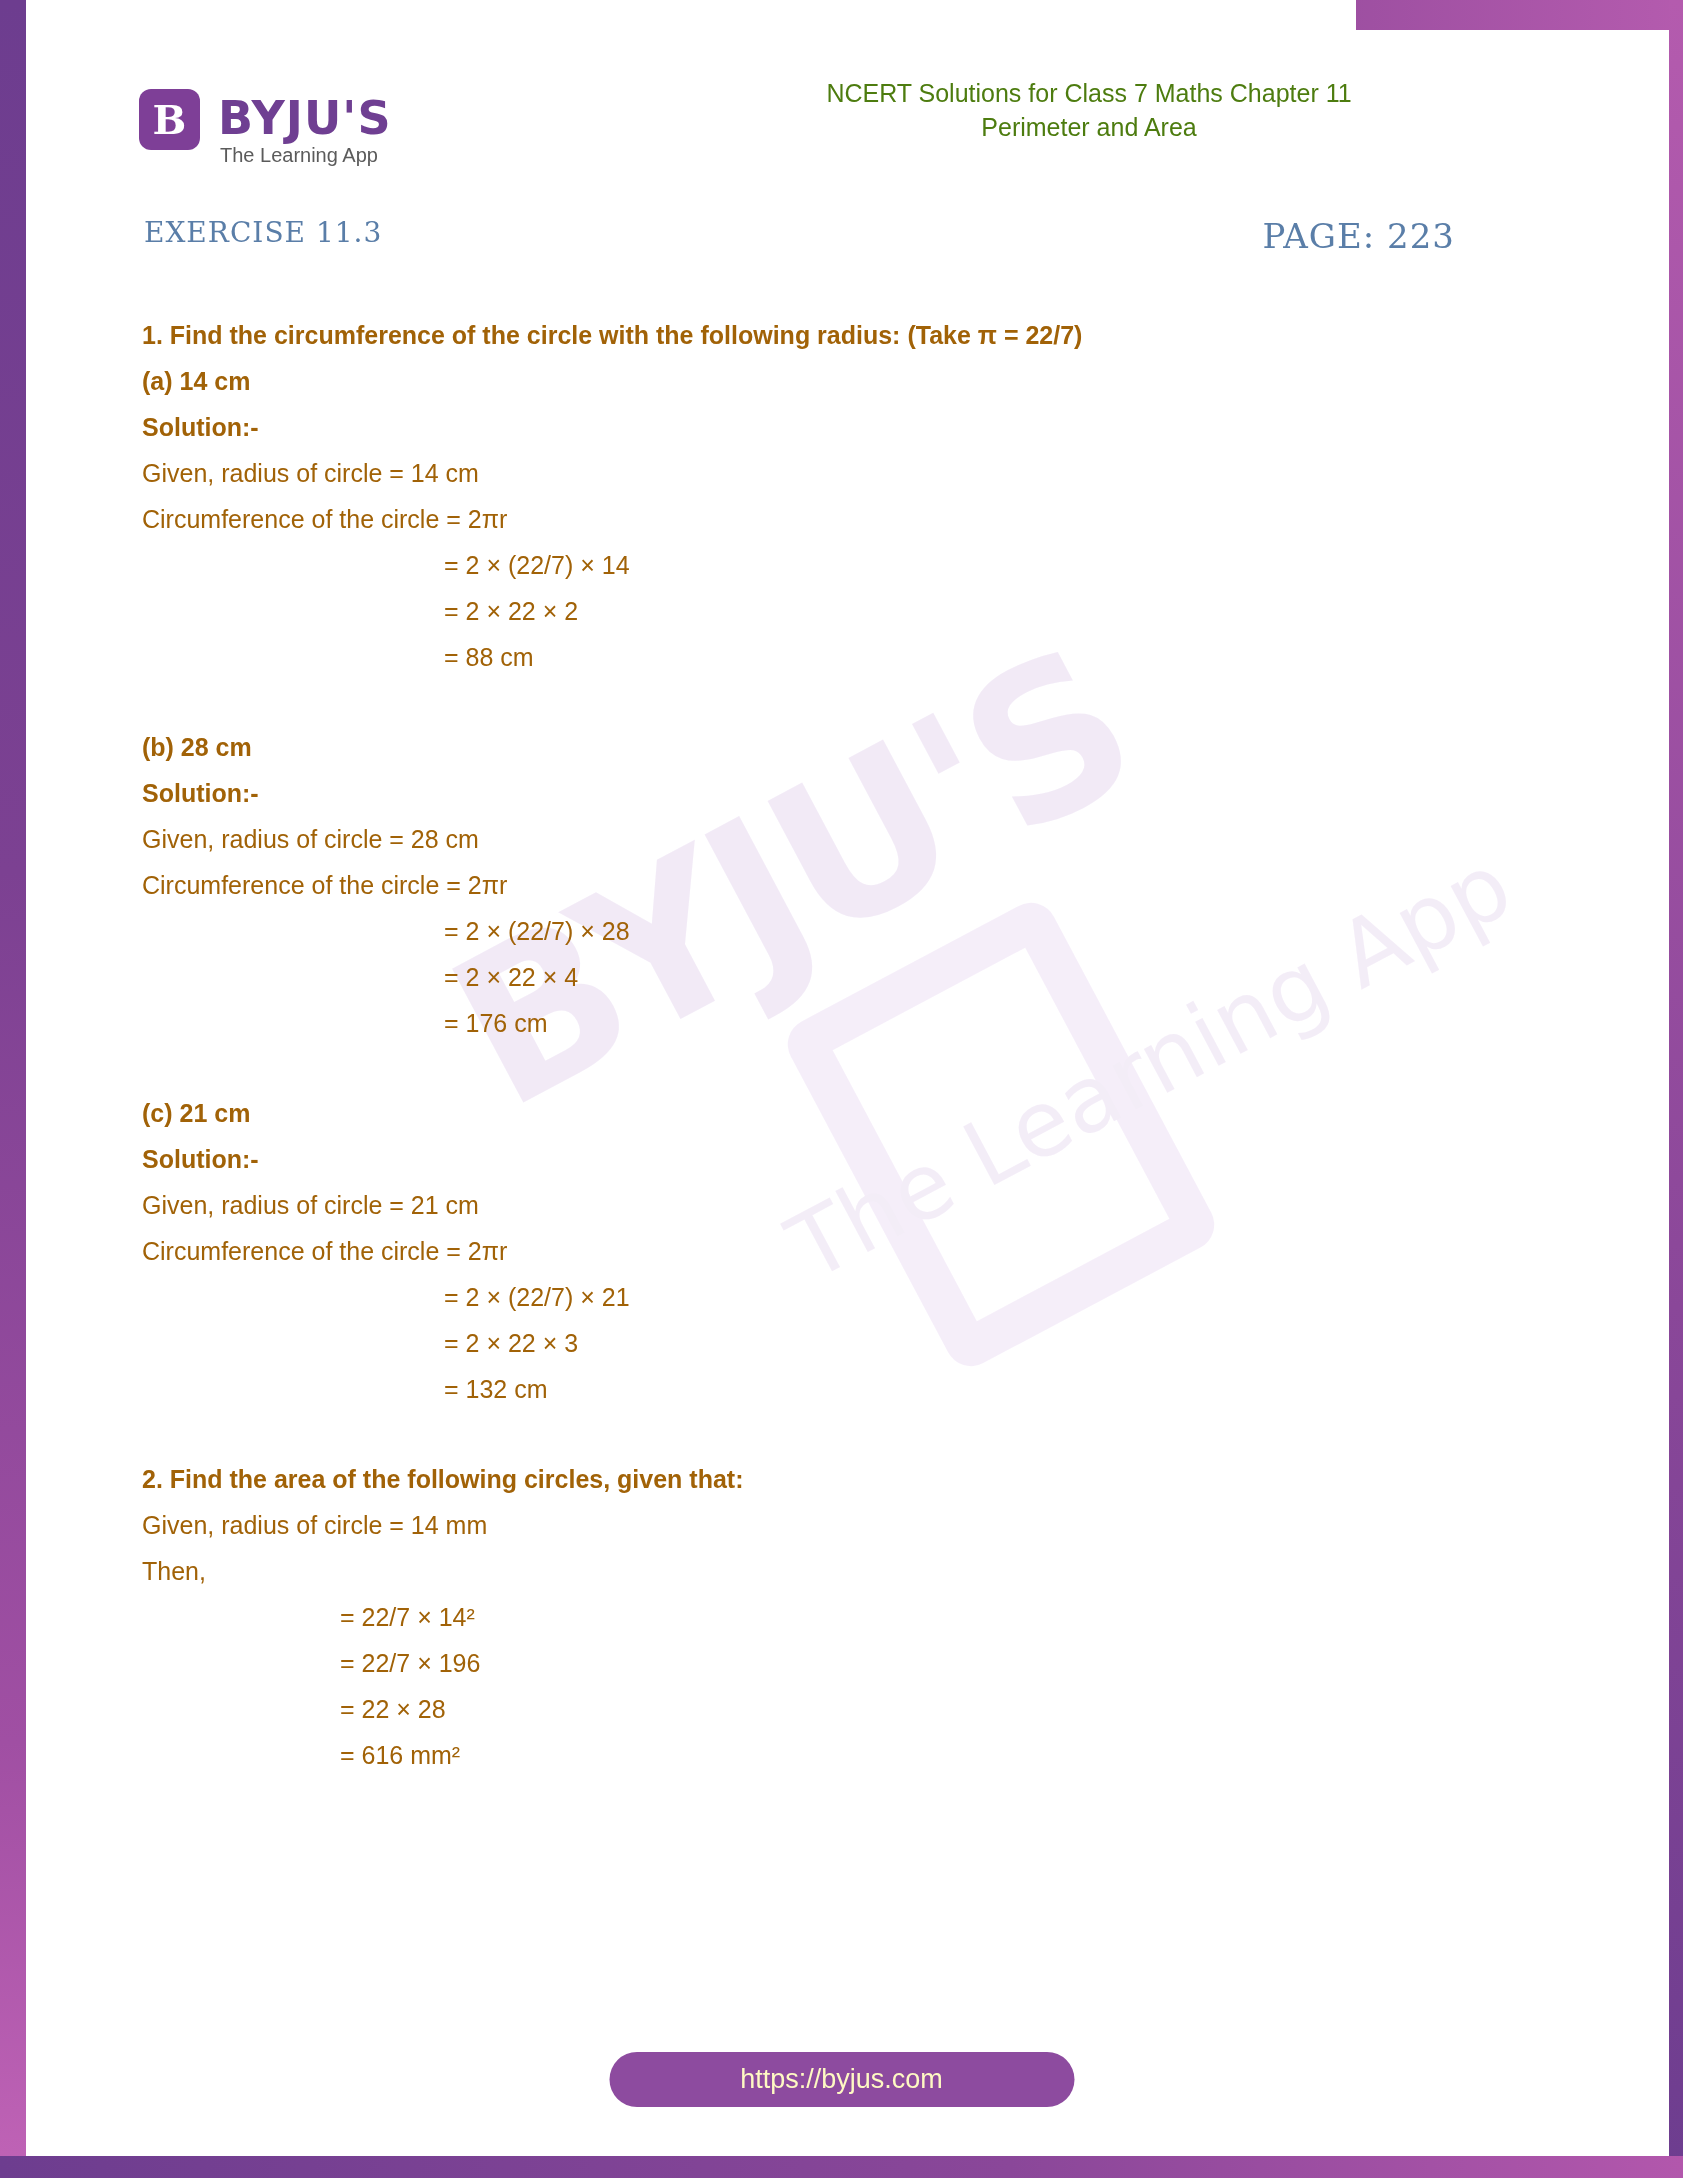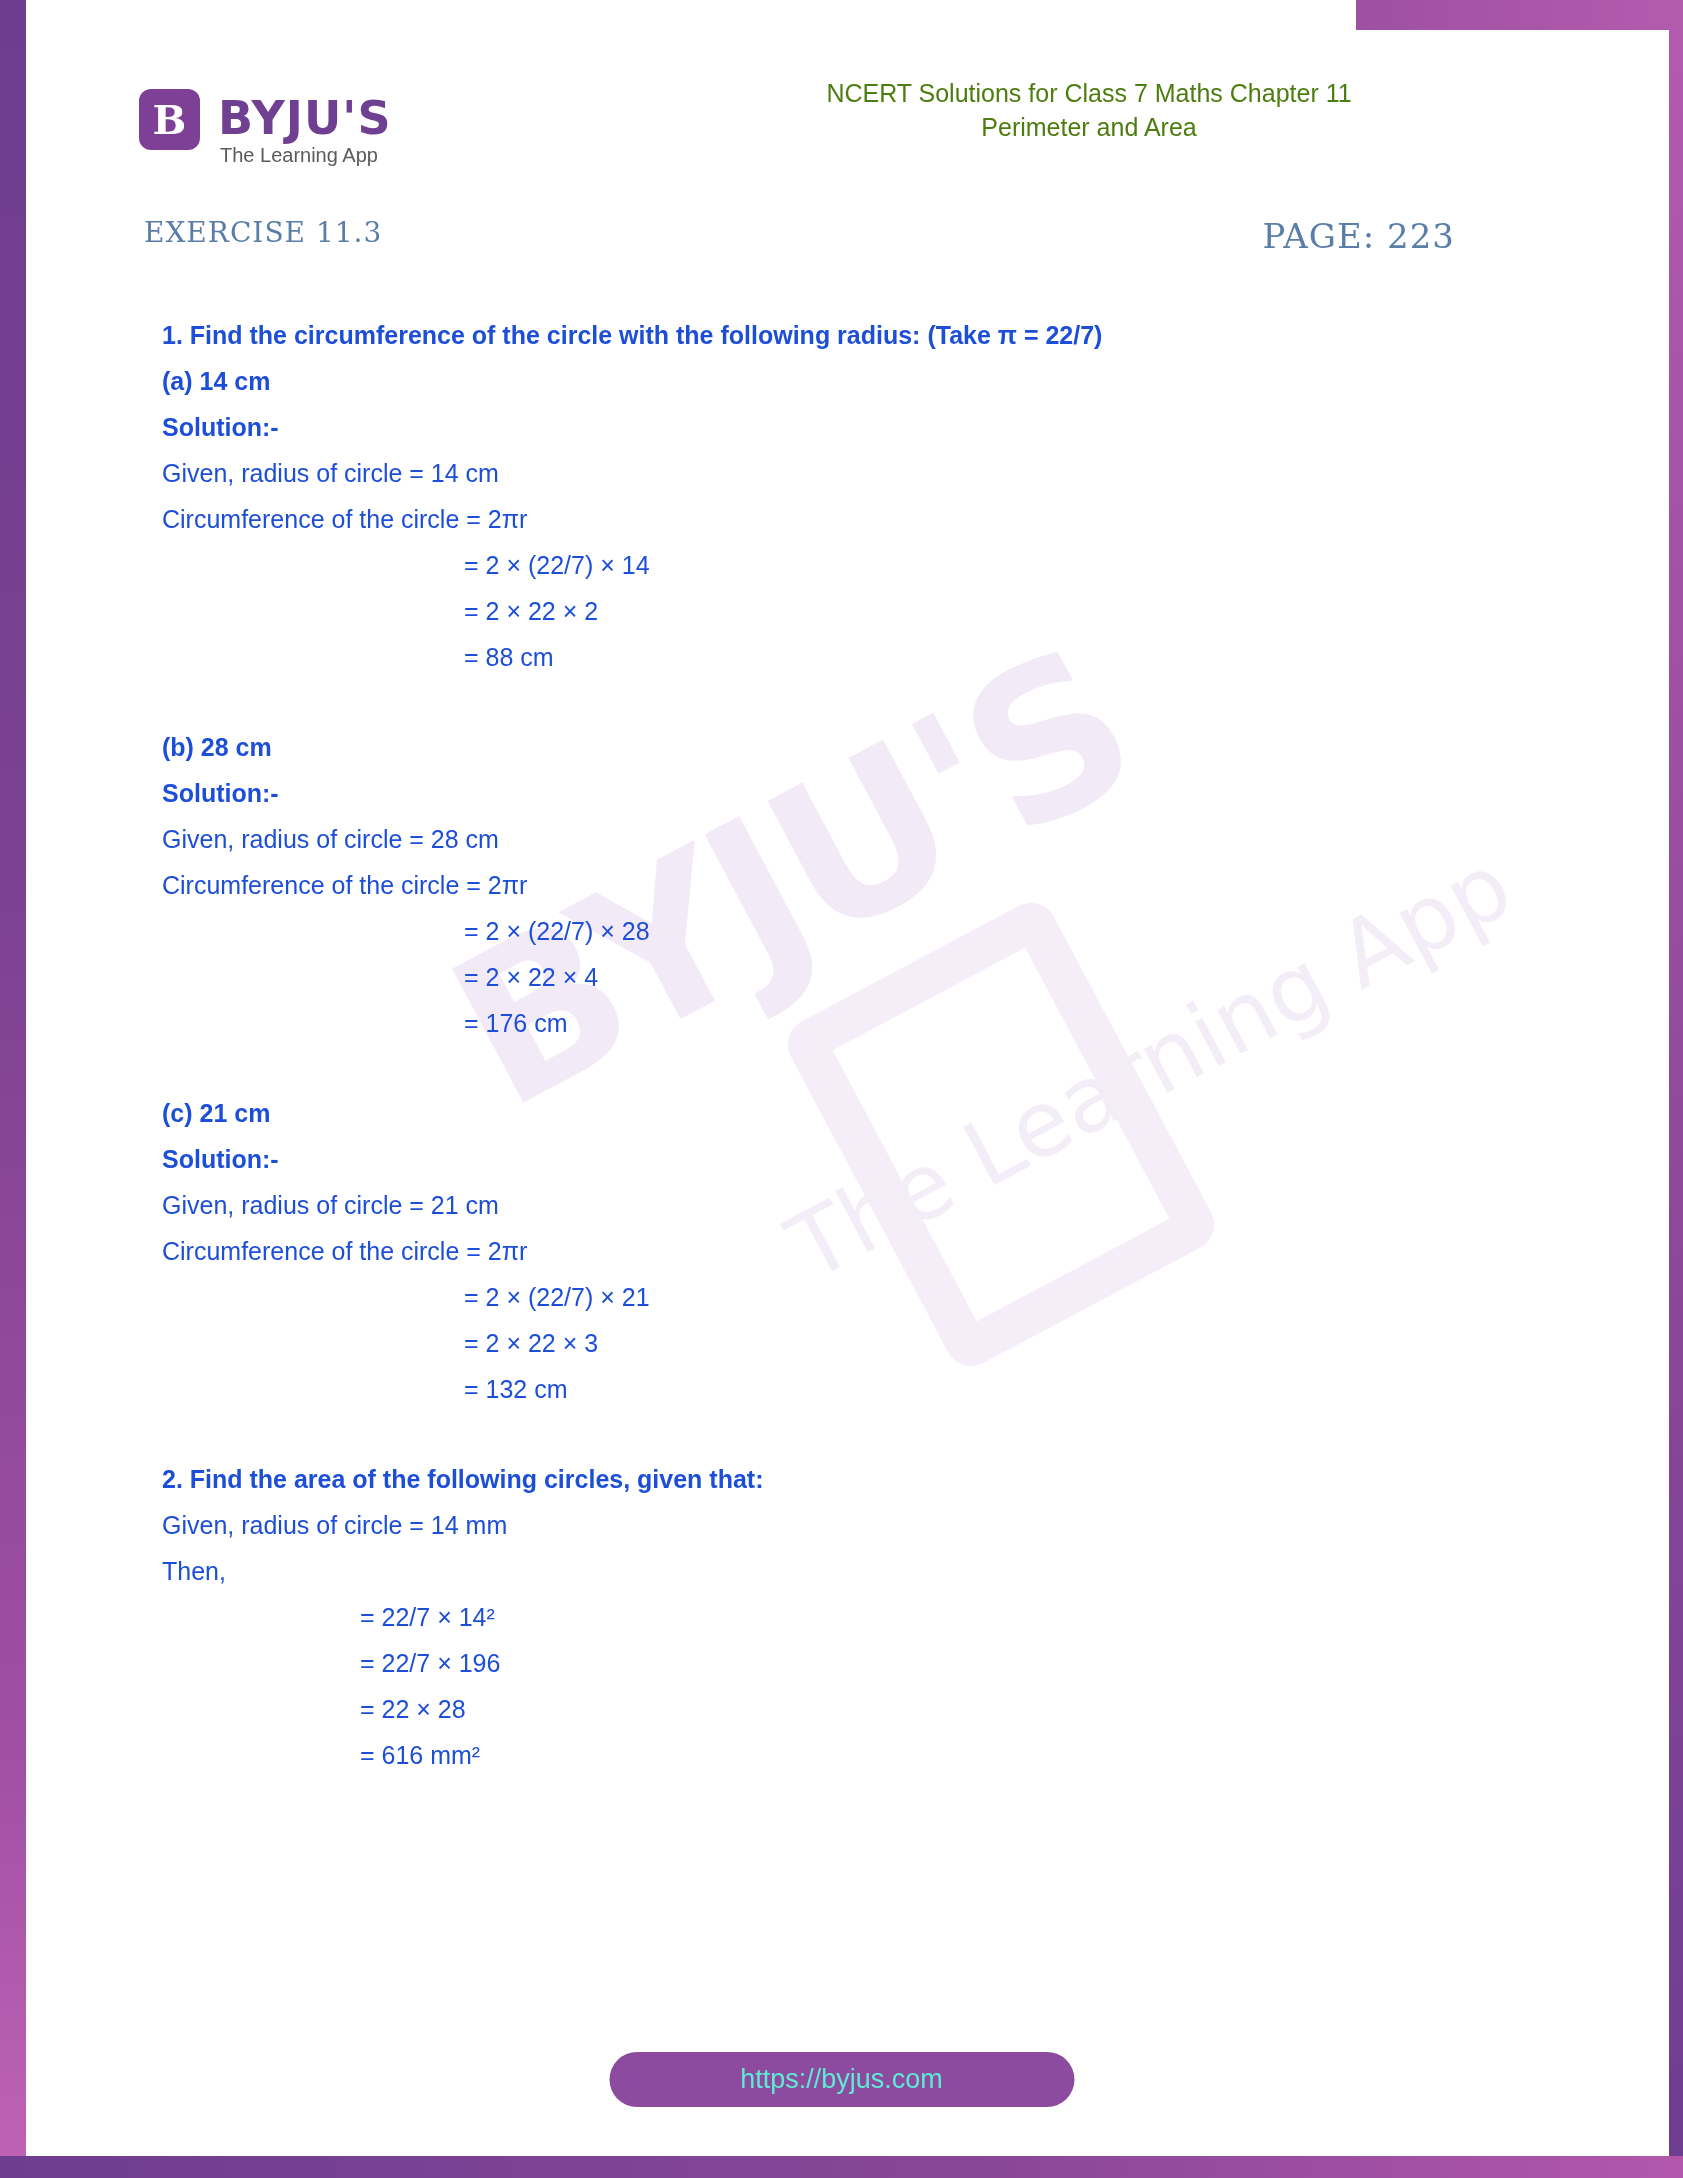--- a/index.html
+++ b/index.html
@@ -179,25 +179,24 @@
   }
 
   
   .content {
     position: absolute;
     left: 142px;
     top: 312px;
     width: 1327px;
   }
   .line {
-    color: #1d4ed8;
+    color: #a16207;
     font-size: 25px;
     line-height: 46px;
     white-space: pre-wrap;
-    margin-left: 20px;
   }
   .line.bold { font-weight: bold; }
   .line.indent-1 { padding-left: 302px; }
   .line.indent-2 { padding-left: 198px; }
   .gap { height: 44px; }
 
   
   .footer-pill {
     position: absolute;
     left: 50%;
@@ -205,21 +204,21 @@
     bottom: 71px;
     width: 465px;
     height: 55px;
     border-radius: 28px;
     background: #8d4b9f;
     display: flex;
     align-items: center;
     justify-content: center;
   }
   .footer-pill a, .footer-pill span {
-    color: #5eead4;
+    color: #fef9c3;
     font-size: 27px;
     text-decoration: none;
     font-family: "Liberation Sans", sans-serif;
     text-align: right;
   }
 </style>
 </head>
 <body>
 
 <div class="top-bar"></div>

